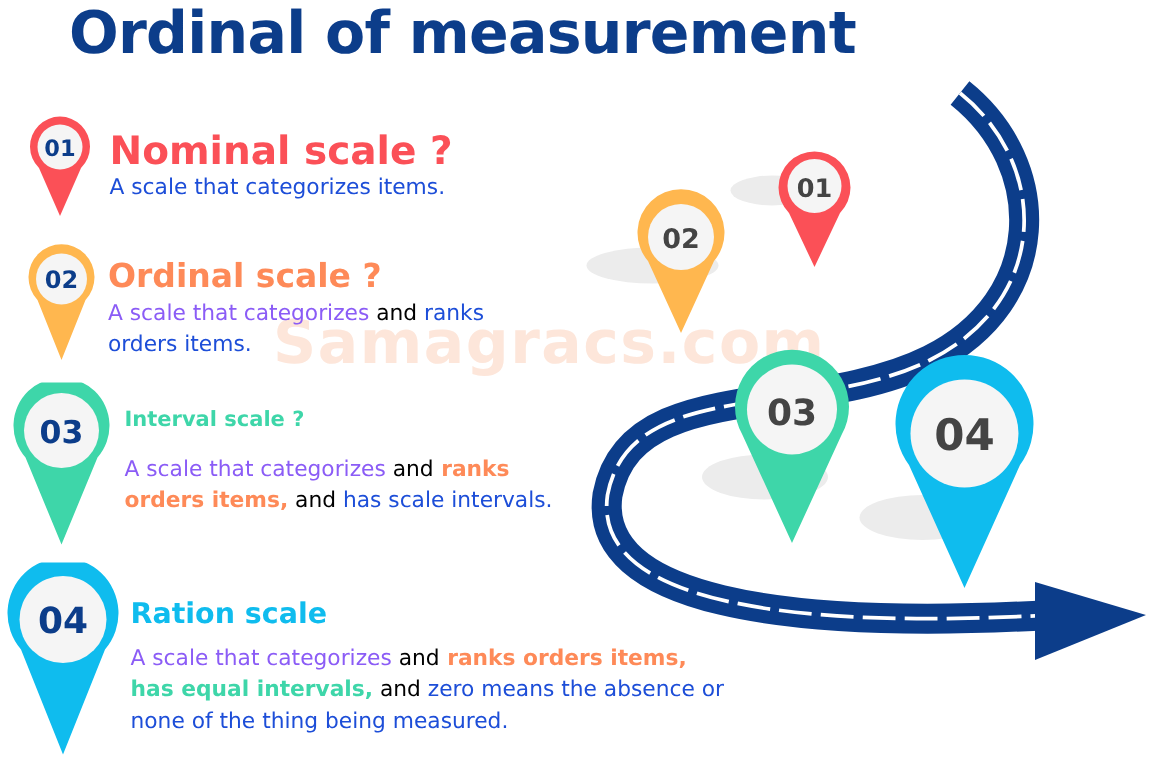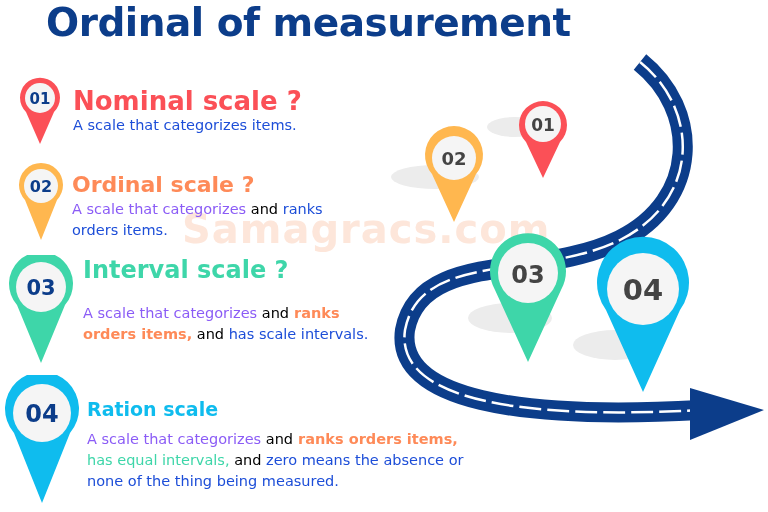--- a/index.html
+++ b/index.html
@@ -4,21 +4,21 @@
 <style>
   html, body { margin:0; padding:0; }
   body { width:768px; height:512px; background:#ffffff; position:relative; overflow:hidden; font-family:"DejaVu Sans", sans-serif; }
   .title { position:absolute; left:46px; top:0px; font-size:39px; font-weight:bold; color:#0c3d8a; letter-spacing:-0.5px; }
   .watermark { position:absolute; left:182px; top:206px; font-size:40px; font-weight:bold; color:#fde6da; letter-spacing:1px; z-index:0;text-align:right; }
   .pin { position:absolute; z-index:2; }
   .item-title { position:absolute; font-weight:bold; z-index:2; }
   .item-desc { position:absolute; font-size:14.5px; line-height:21px; color:#555; z-index:2; }
   .red { color:#8b5cf6; font-weight:normal; }
   .orange { color:#fe8a58; font-weight:bold; }
-  .green { color:#3ed6a9; font-weight:normal;margin-top:45px; }
+  .green { color:#3ed6a9; font-weight:bold;margin-top:45px; }
   .dark { color:#000000; font-weight:normal;text-align:right; }
   .plain { color:#1d4ed8; }
   svg text { font-family:"DejaVu Sans", sans-serif; font-weight:bold; }
   #road { position:absolute; left:0; top:0; z-index:1; }
 </style>
 </head>
 <body>
 
 <div class="title">Ordinal of measurement</div>
 <div class="watermark">Samagracs.com</div>
@@ -47,21 +47,21 @@
 <div class="item-title" style="left:72px;top:172px;font-size:22px;color:#fe8a58">Ordinal  scale ?</div>
 <div class="item-desc" style="left:72px;top:199px;width:290px">
   <span class="red">A scale that categorizes</span><span class="dark"> and</span><span class="plain"> ranks orders items.</span>
 </div>
 
 <svg class="pin" style="left:6px;top:255px" width="70" height="110">
   <path d="M35,108 L11,50 A32,32 0 1,1 59,50 Z" fill="#3ed6a9"></path>
   <circle cx="35" cy="32" r="25" fill="#f5f5f5"></circle>
   <text x="35" y="40" text-anchor="middle" font-size="21" fill="#0c3d8a">03</text>
 </svg>
-<div class="item-title" style="left:83px;top:256px;font-size:24px;color:#3ed6a9">Interval scale ?</div>
+<div class="item-title" style="left:83px;top:272px;font-size:14px;color:#3ed6a9">Interval scale ?</div>
 <div class="item-desc" style="left:83px;top:303px;width:305px">
   <span class="red">A scale that categorizes</span><span class="dark"> and</span><span class="orange"> ranks orders items,</span><span class="dark"> and</span><span class="plain"> has scale intervals.</span>
 </div>
 
 <svg class="pin" style="left:2px;top:375px" width="80" height="130">
   <path d="M40,128 L12,58 A37,37 0 1,1 68,58 Z" fill="#0fbcee"></path>
   <circle cx="40" cy="38" r="29" fill="#f5f5f5"></circle>
   <text x="40" y="47" text-anchor="middle" font-size="24" fill="#0c3d8a">04</text>
 </svg>
 <div class="item-title" style="left:87px;top:398px;font-size:19px;color:#0fbcee">Ration scale</div>

